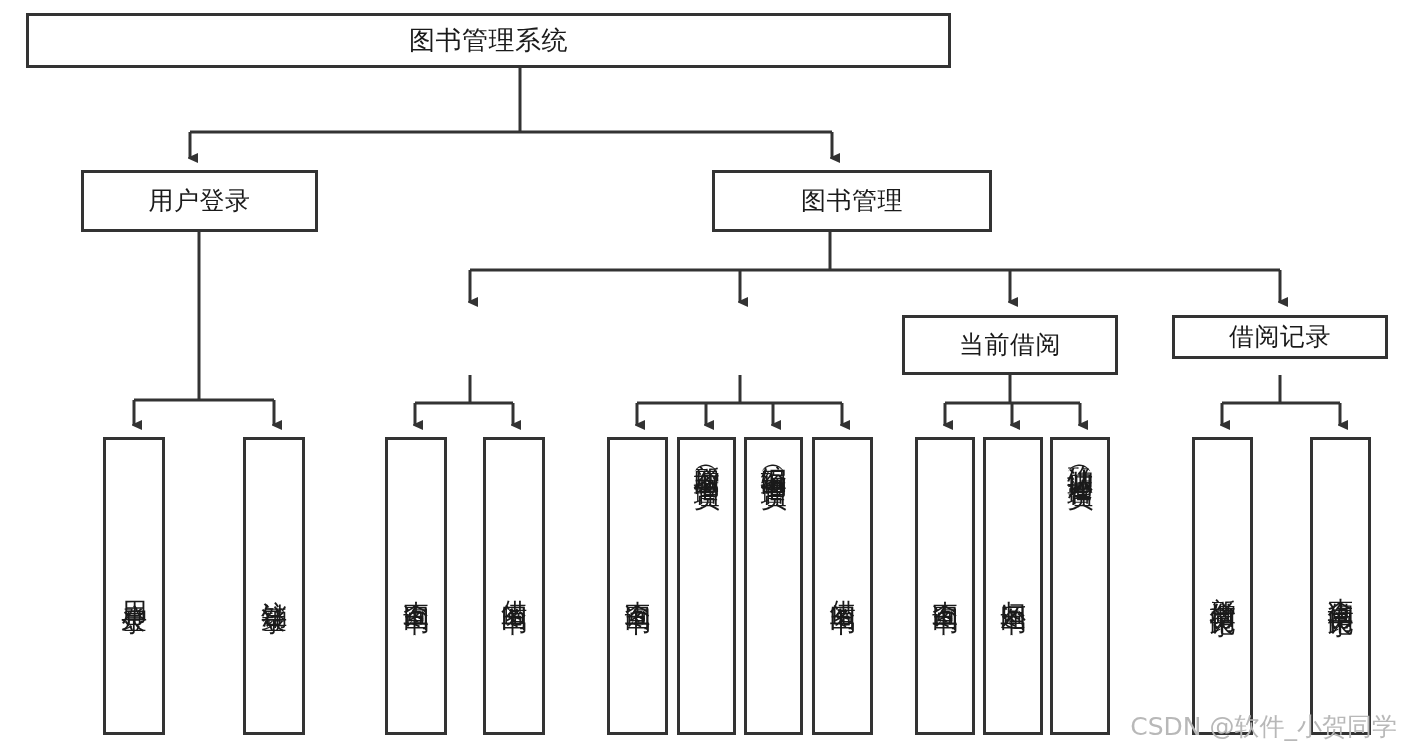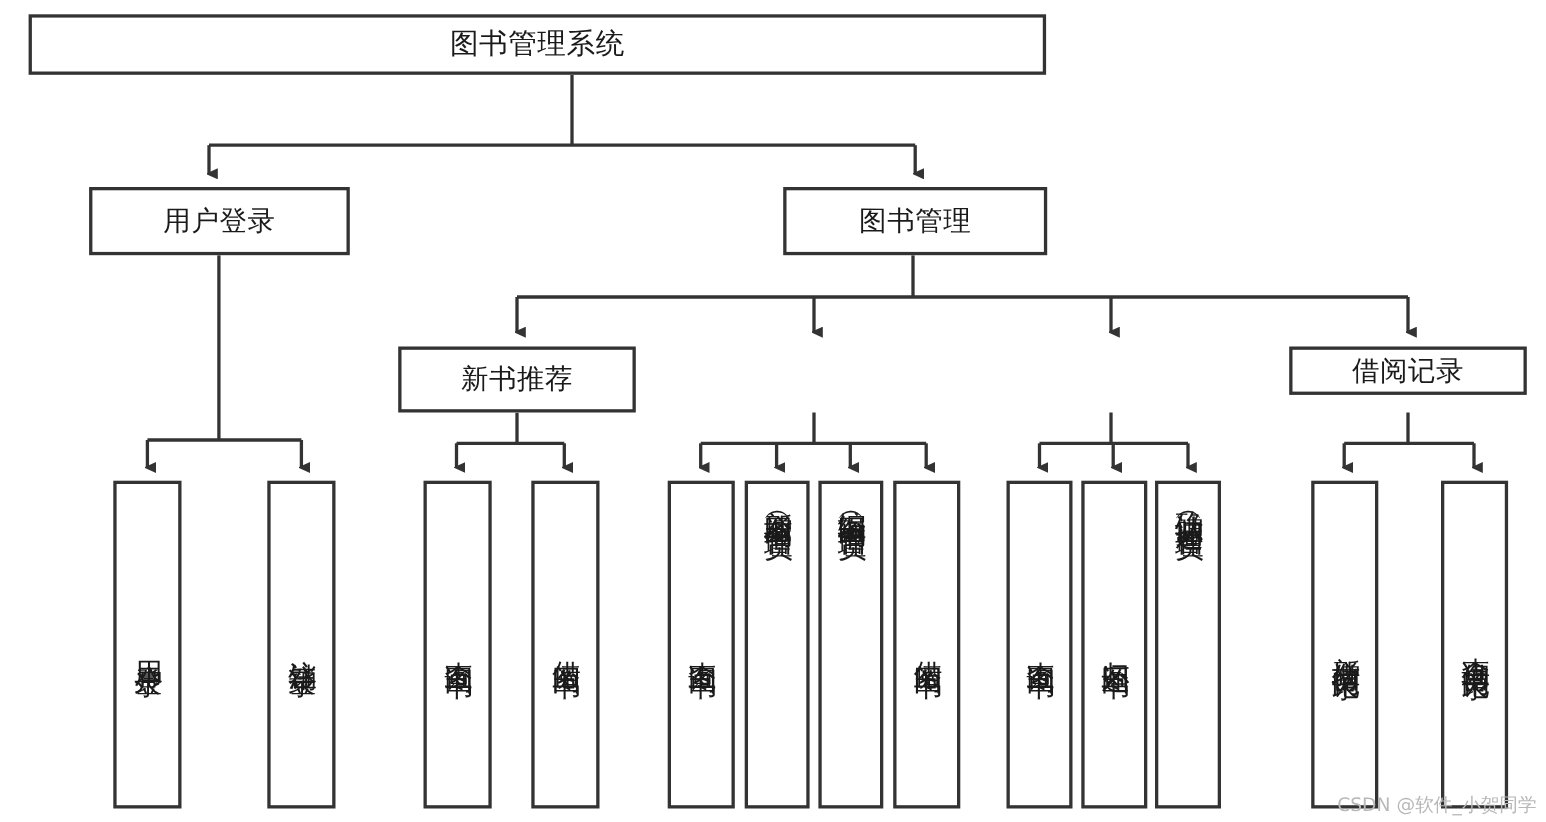--- a/index.html
+++ b/index.html
@@ -66,21 +66,21 @@
     -webkit-text-orientation: upright;
   }
   .node.vert.centered {
     align-items: center;
     padding-top: 0;
   }
   .watermark {
     position: absolute;
     right: 8px;
     bottom: 4px;
-    font-size: 17px;
+    font-size: 25px;
     color: #b8b8b8;
     white-space: nowrap;
     z-index: 5;
     font-family: "DejaVu Sans", "Liberation Sans", sans-serif;
   }
 </style>
 </head>
 <body>
 
 <div id="canvas">
@@ -135,26 +135,26 @@
     </g>
   </svg>
 
   <div class="node horiz root" style="left:26px; top:13px; width:925px; height:55px;">
     <span class="label">图书管理系统</span>
   </div>
 
   <div class="node horiz" style="left:81px; top:170px; width:237px; height:62px;">
     <span class="label">用户登录</span>
   </div>
-  <div class="node horiz" style="left:712px; top:170px; width:240px; height:62px;">
+  <div class="node horiz" style="left:712px; top:170px; width:280px; height:62px;">
     <span class="label">图书管理</span>
   </div>
 
-  <div class="node horiz" style="left:362px; top:315px; width:216px; height:60px;">
-    <span class="label">新书推荐</span>
+  <div class="node horiz" style="left:902px; top:315px; width:216px; height:60px;">
+    <span class="label">当前借阅</span>
   </div>
   <div class="node horiz" style="left:1172px; top:315px; width:216px; height:44px;">
     <span class="label">借阅记录</span>
   </div>
 
   <div class="node vert centered" style="left:103px; top:437px; width:62px; height:298px;">
     <span class="label">用户登录</span>
   </div>
   <div class="node vert centered" style="left:243px; top:437px; width:62px; height:298px;">
     <span class="label">注销登录</span>

